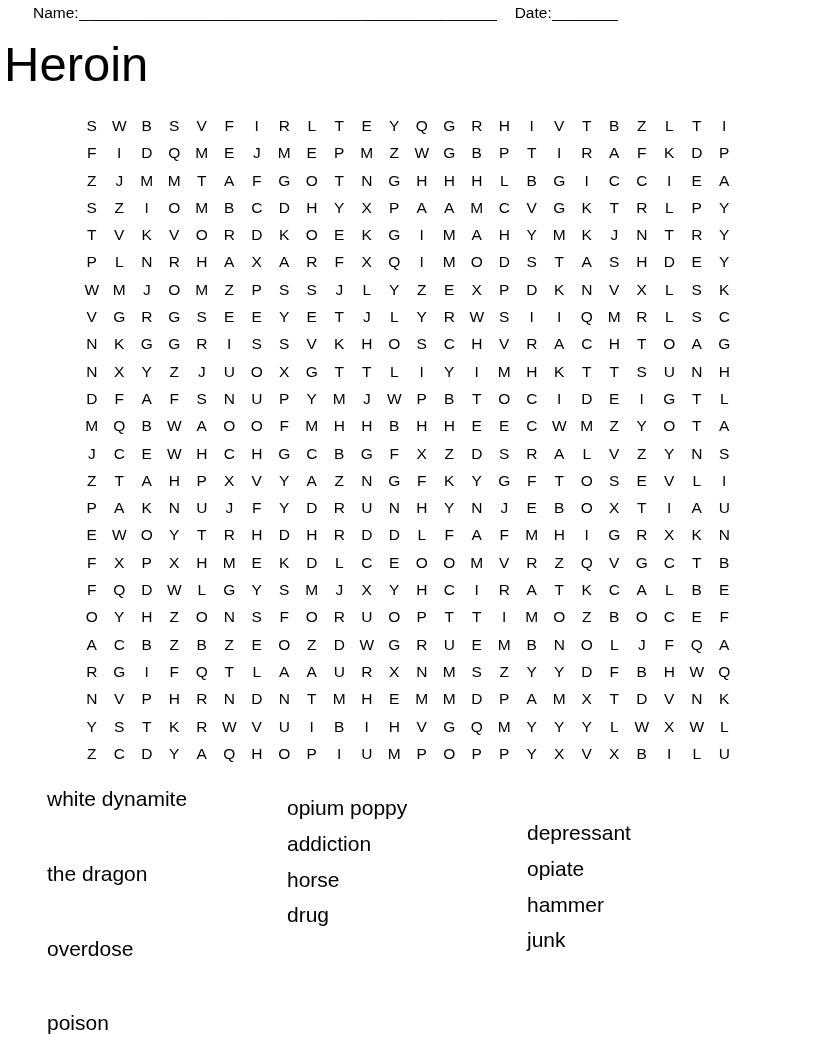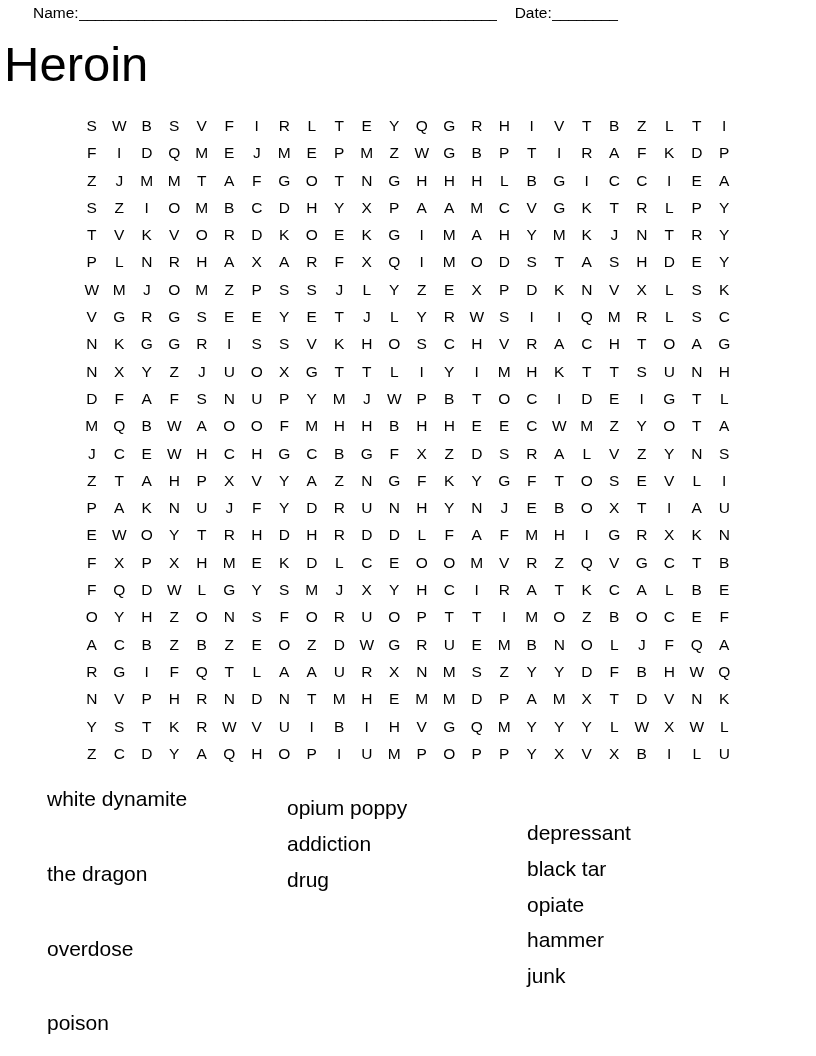--- a/index.html
+++ b/index.html
@@ -755,22 +755,22 @@
     <div class="word-col word-col-0">
       <div class="word-item">white dynamite</div>
       <div class="word-item">the dragon</div>
       <div class="word-item">overdose</div>
       <div class="word-item">poison</div>
       <div class="word-item">white</div>
     </div>
     <div class="word-col word-col-1">
       <div class="word-item">opium poppy</div>
       <div class="word-item">addiction</div>
+      <div class="word-item">horse</div>
       <div class="word-item">drug</div>
     </div>
     <div class="word-col word-col-2">
       <div class="word-item">depressant</div>
-      <div class="word-item">black tar</div>
       <div class="word-item">opiate</div>
       <div class="word-item">hammer</div>
       <div class="word-item">junk</div>
     </div>
   </div>
 
 </body></html>

